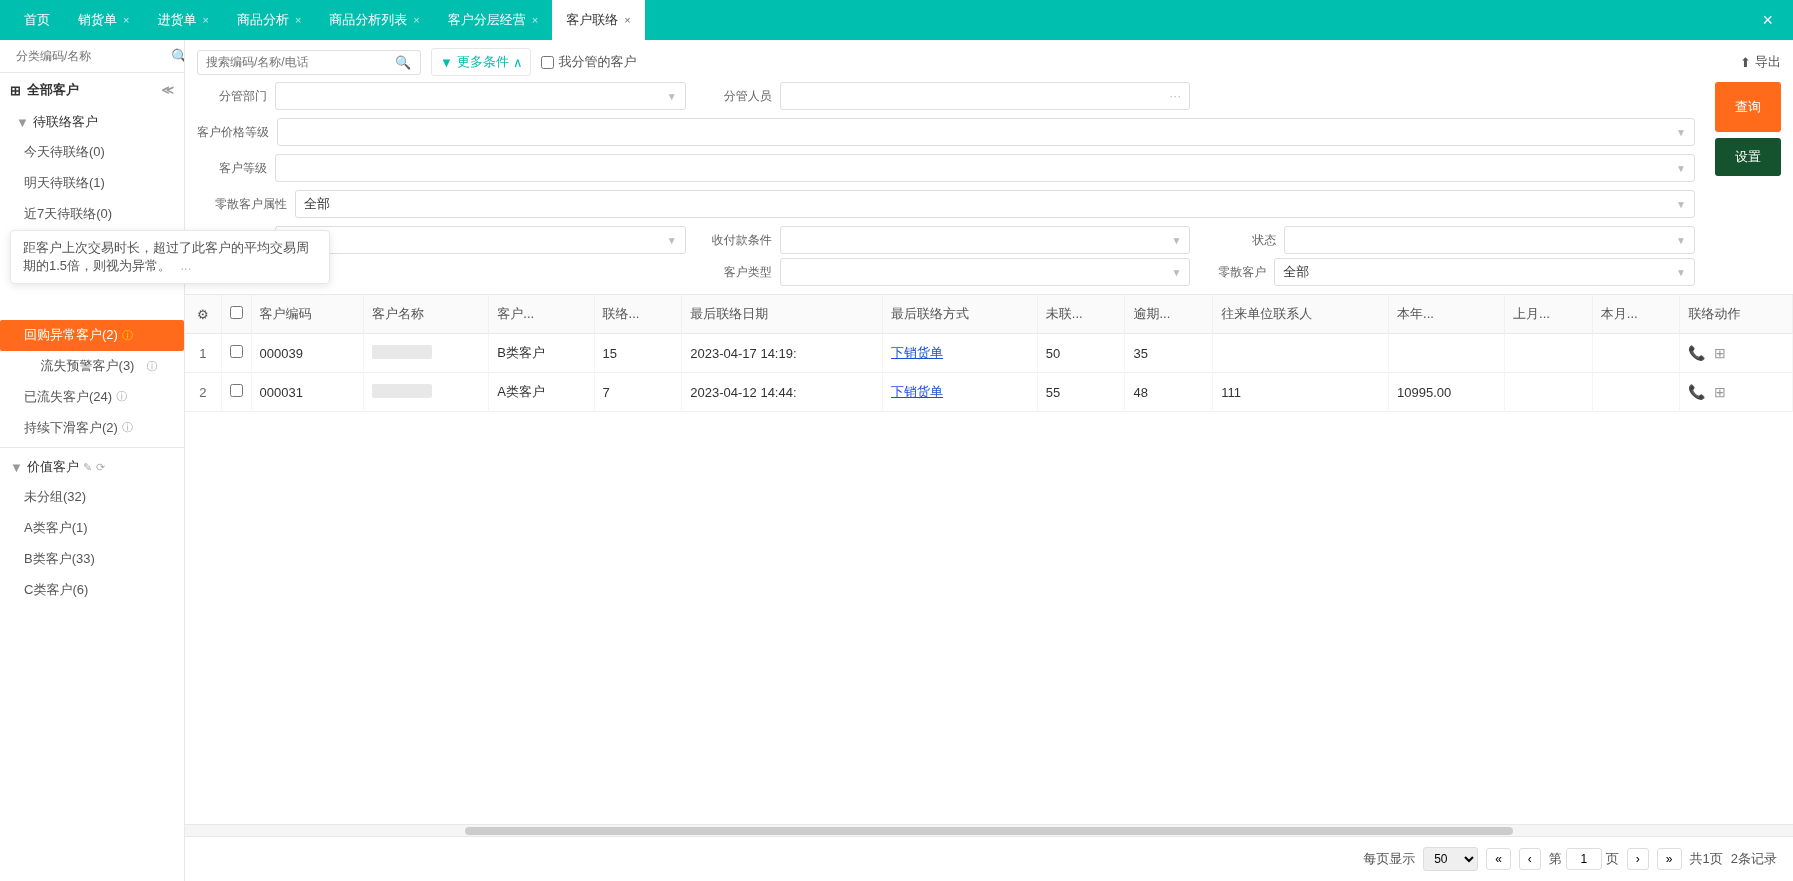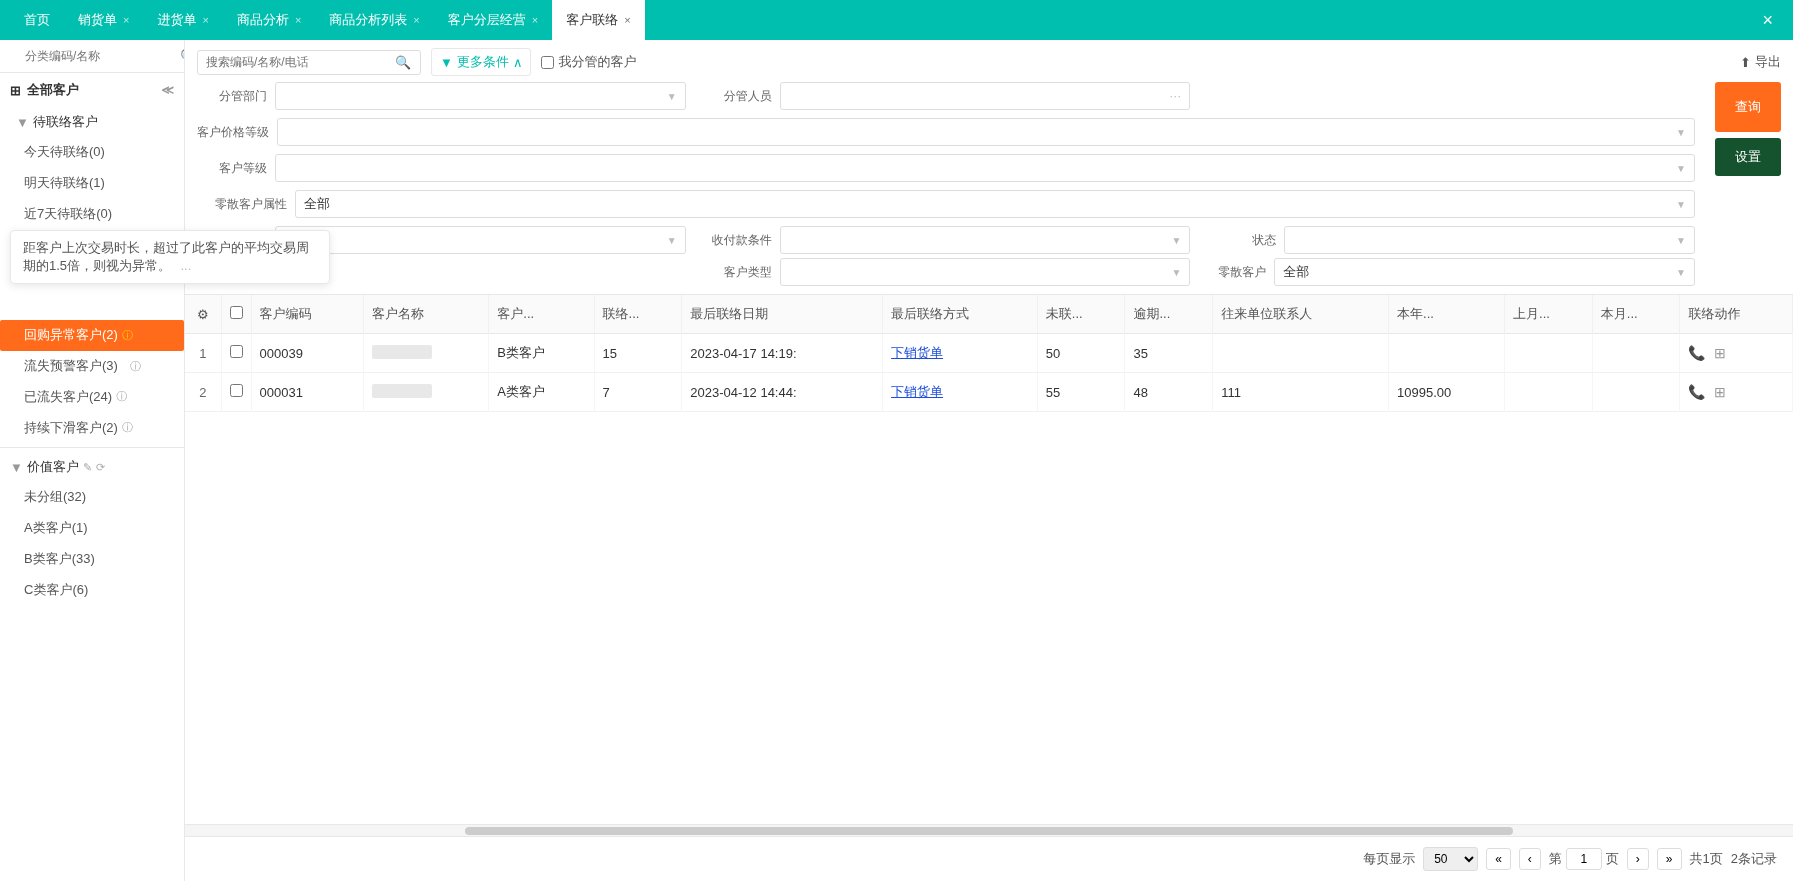--- a/index.html
+++ b/index.html
@@ -50,21 +50,21 @@
       background: white;
       border-right: 1px solid #e8e8e8;
       display: flex;
       flex-direction: column;
       overflow: hidden;
       flex-shrink: 0;
     }
     .sidebar-search {
       display: flex;
       align-items: center;
-      padding: 8px 25px;
+      padding: 8px 16px;
       border-bottom: 1px solid #e8e8e8;
     }
     .sidebar-search input {
       flex: 1;
       border: none;
       outline: none;
       font-size: 12px;
       color: #999;
     }
     .sidebar-search .search-icon {
@@ -434,21 +434,21 @@
 
       <div class="tooltip-box">
         <span>距客户上次交易时长，超过了此客户的平均交易周期的1.5倍，则视为异常。</span>
         <span style="margin-left:6px;color:#bbb;">...</span>
       </div>
 
       <div class="sidebar-item active" style="margin-top:60px;display:flex;align-items:center;gap:4px;">
         <span>回购异常客户(2)</span>
         <span style="color:#ffcc00;font-size:11px;">ⓘ</span>
       </div>
-      <div class="sidebar-item" style="display:flex;align-items:center;gap:12px;">
+      <div class="sidebar-item" style="display:flex;align-items:center;gap:12px;justify-content:center;">
         <span>流失预警客户(3)</span>
         <span style="color:#aaa;font-size:11px;">ⓘ</span>
       </div>
       <div class="sidebar-item" style="display:flex;align-items:center;gap:4px;">
         <span>已流失客户(24)</span>
         <span style="color:#aaa;font-size:11px;">ⓘ</span>
       </div>
       <div class="sidebar-item" style="display:flex;align-items:center;gap:4px;">
         <span>持续下滑客户(2)</span>
         <span style="color:#aaa;font-size:11px;">ⓘ</span>

